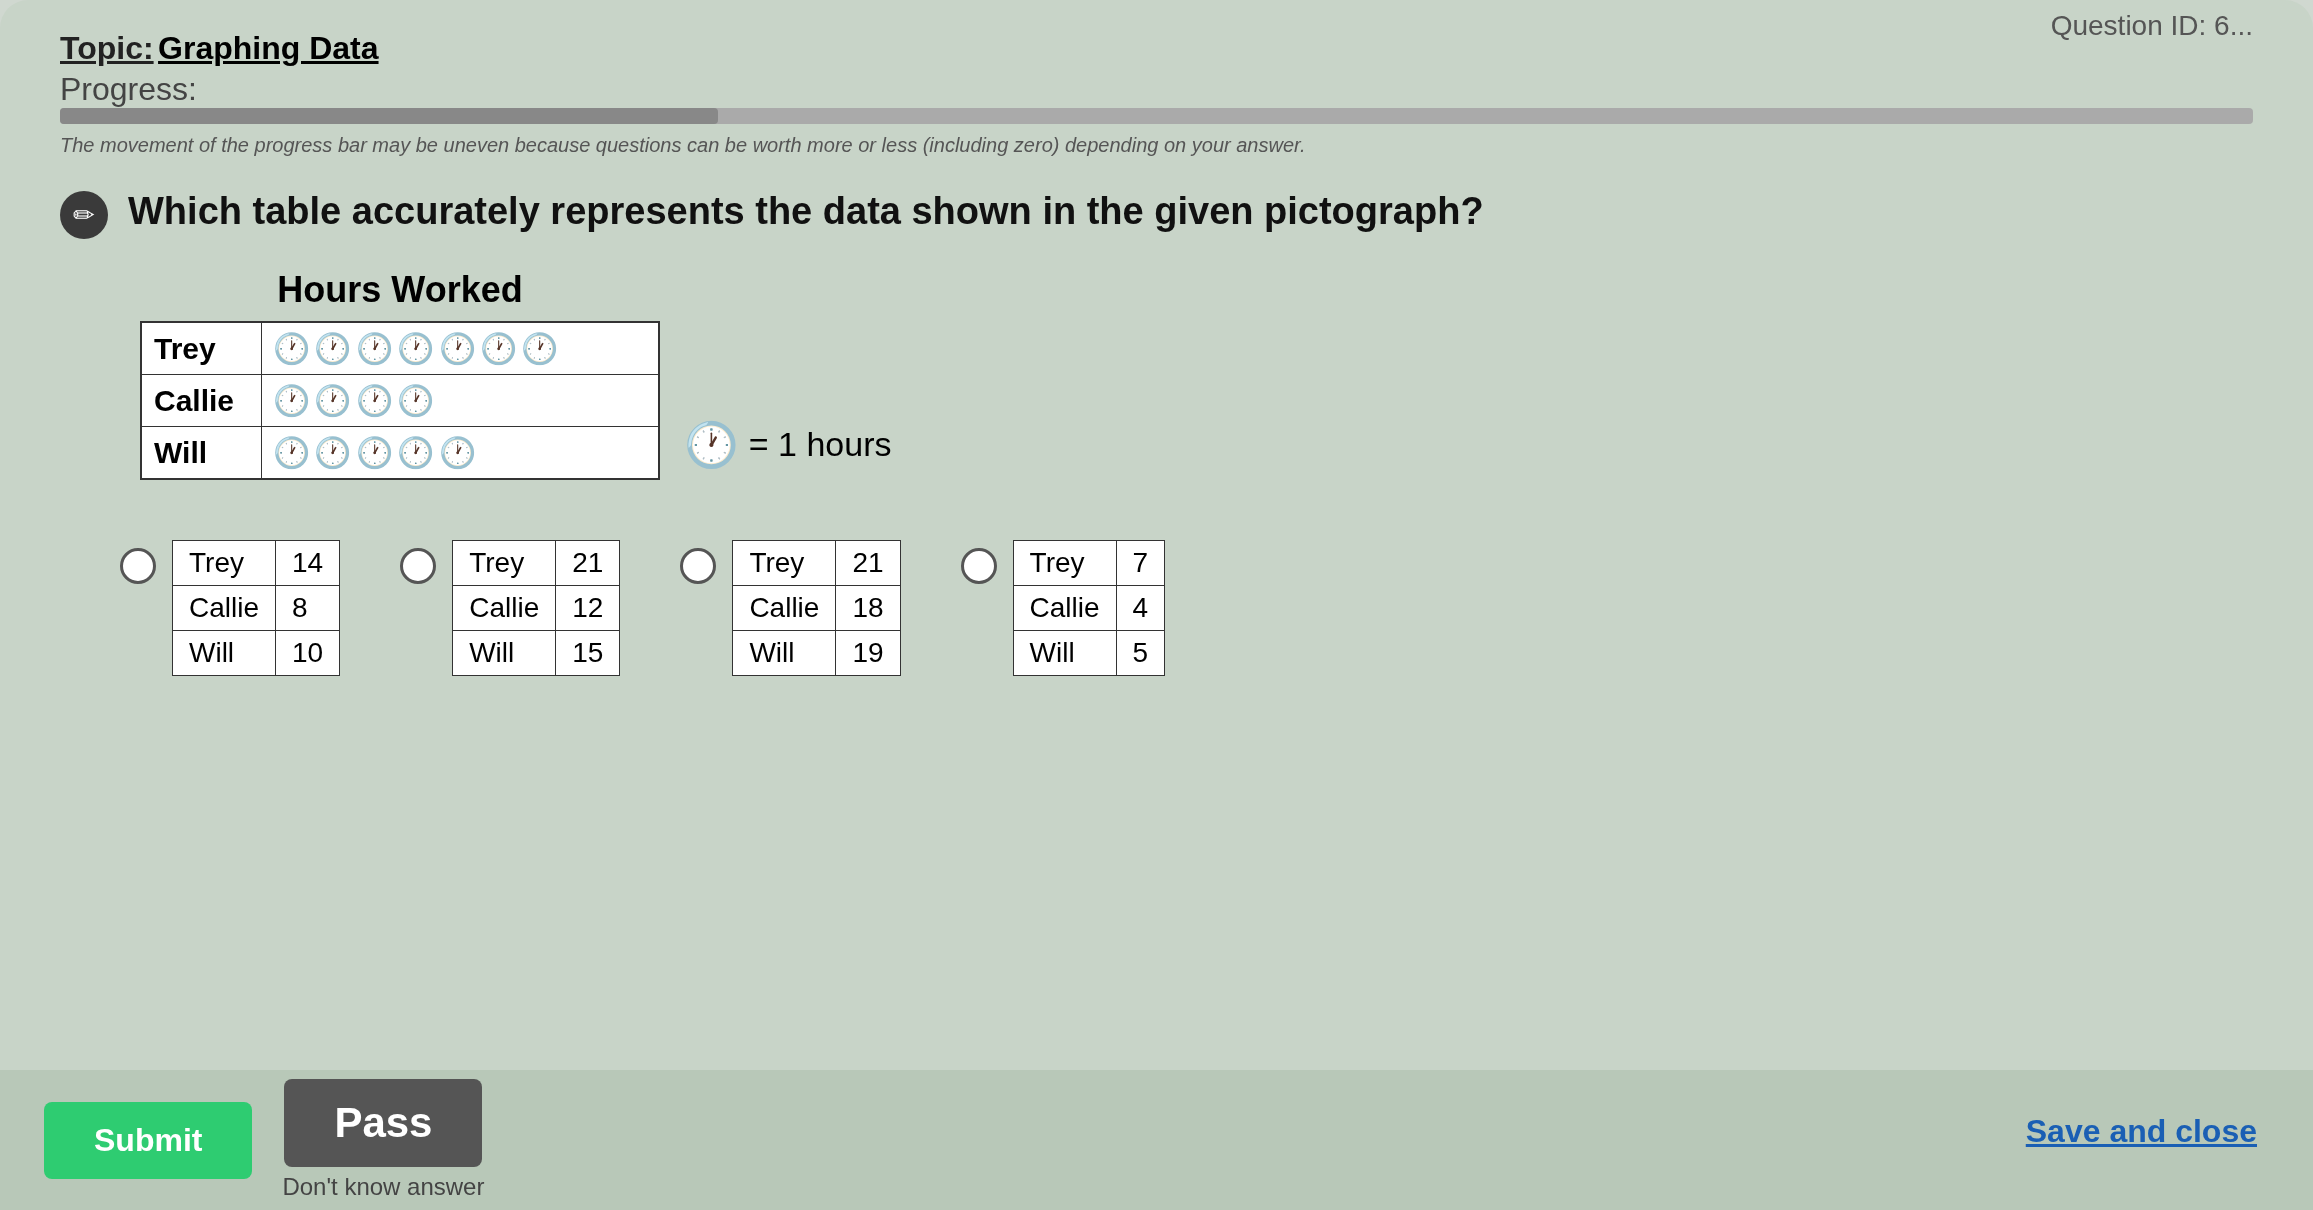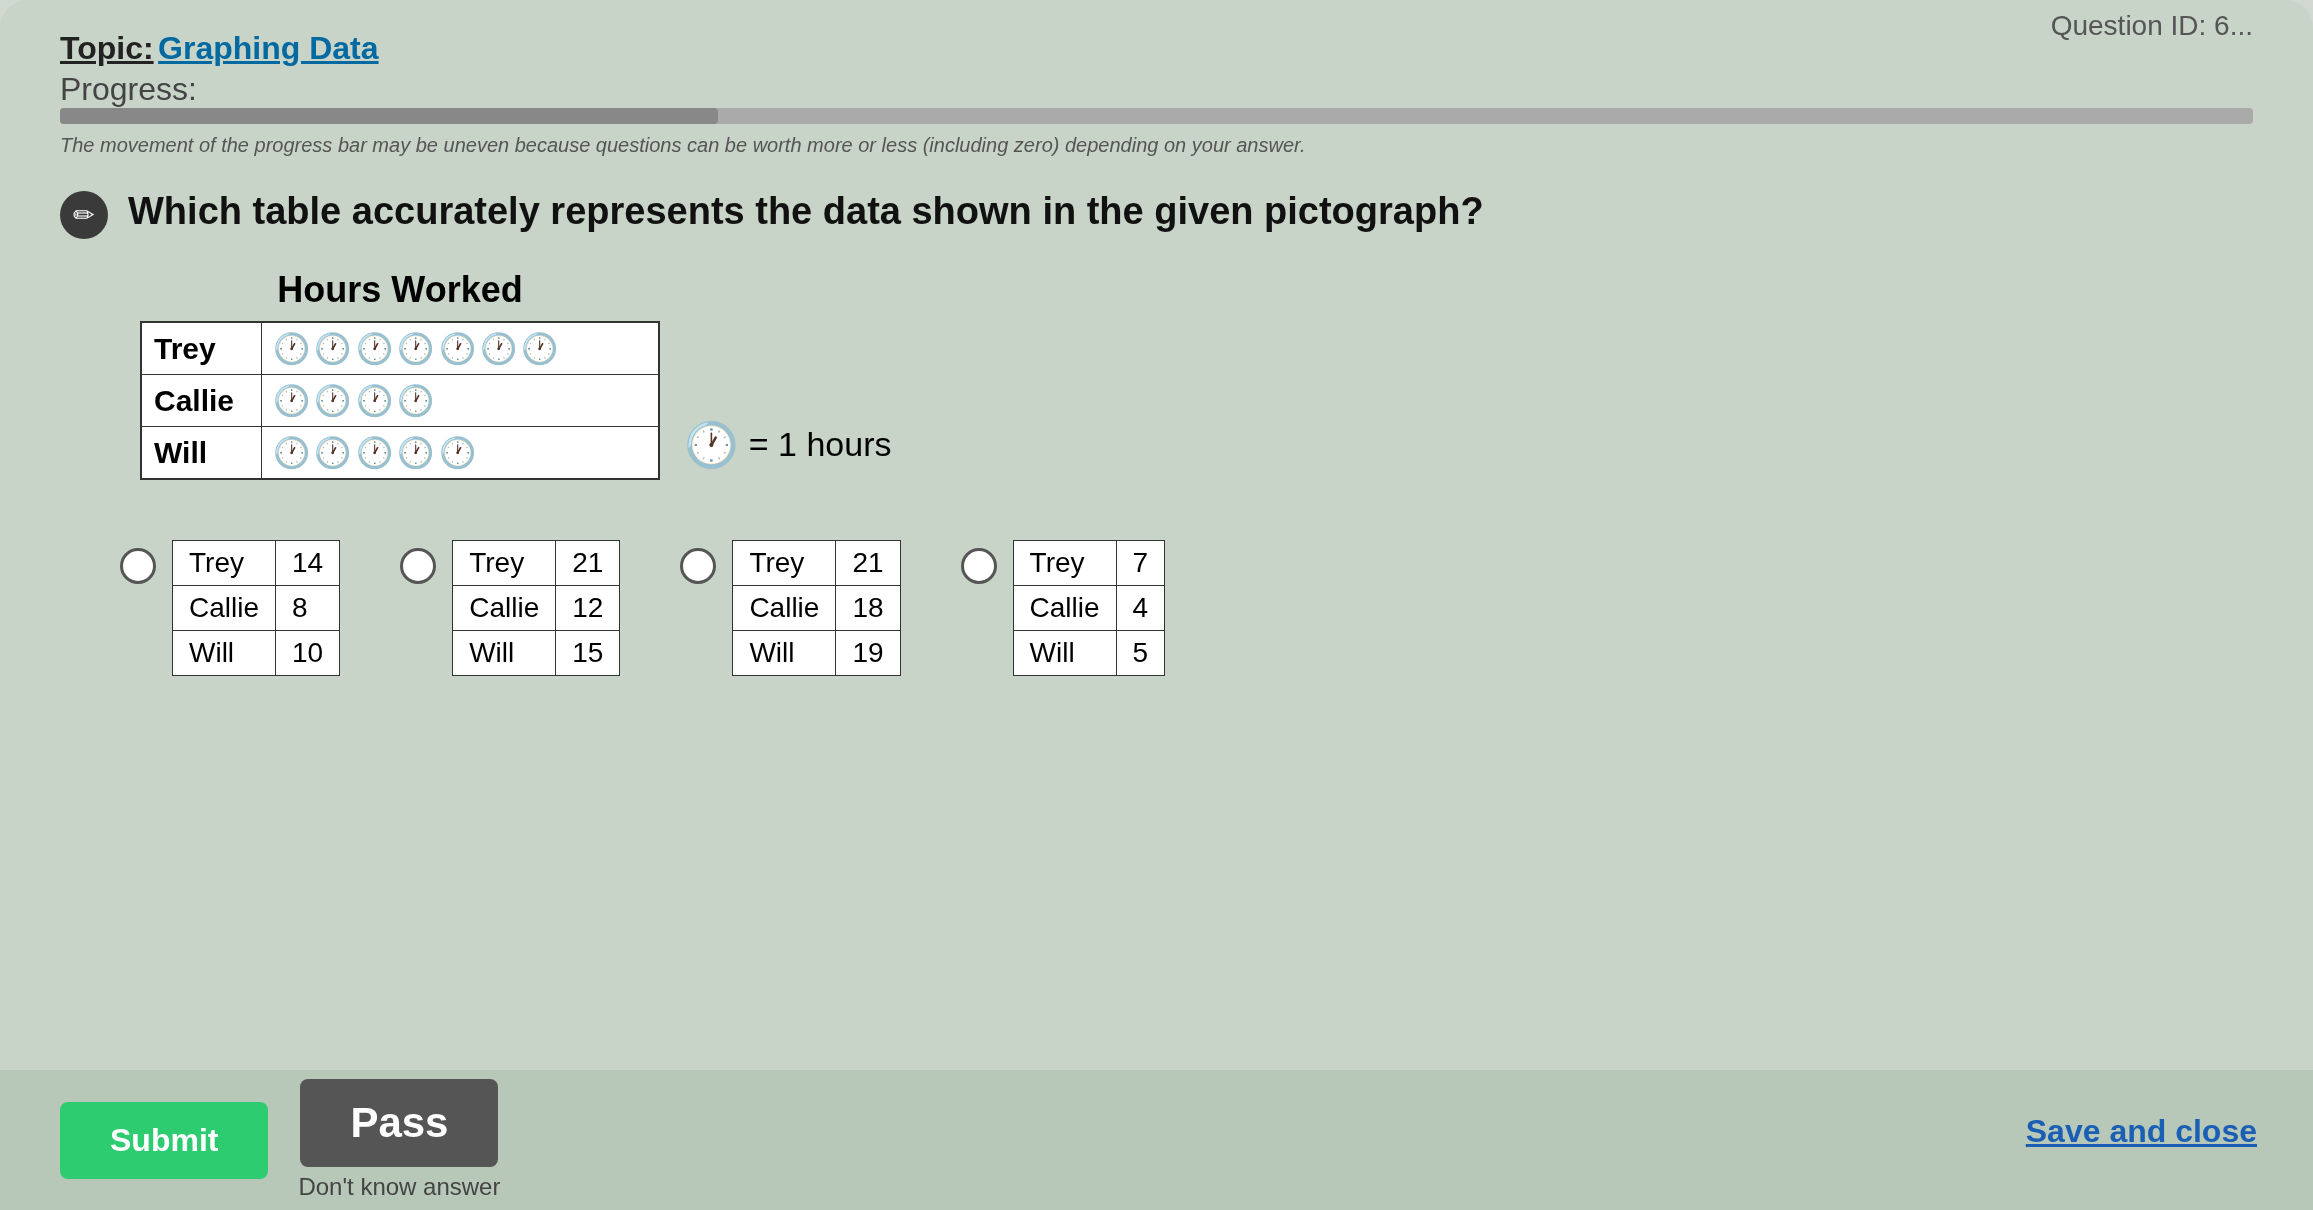--- a/index.html
+++ b/index.html
@@ -140,21 +140,21 @@
     }
     .bottom-bar {
       position: absolute;
       bottom: 0;
       left: 0;
       width: 100%;
       height: 140px;
       background: #b8c8b8;
       display: flex;
       align-items: center;
-      padding: 0 60px;
+      padding: 0 44px;
       gap: 30px;
     }
     .submit-btn {
       background: #2ecc71;
       color: #fff;
       border: none;
       border-radius: 8px;
       padding: 20px 50px;
       font-size: 32px;
       font-weight: bold;
@@ -201,21 +201,21 @@
 </head>
 <body>
 
 <div class="page-wrapper">
 
   <div class="top-right">Question ID: 6...</div>
 
   <div style="margin-bottom:4px;">
     <span style="font-size:32px;font-weight:bold;color:#222;text-decoration:underline;">Topic:</span>
     <span style="font-size:32px;font-weight:bold;color:#222;"> </span>
-    <span style="font-size:32px;font-weight:bold;color:#0369a1;text-decoration:underline;">Graphing Data</span>
+    <span style="font-size:32px;font-weight:bold;color:#000000;text-decoration:underline;">Graphing Data</span>
   </div>
 
   <div style="font-size:32px;color:#444;margin-bottom:0;">Progress:</div>
   <div class="progress-bar-container">
     <div class="progress-bar-fill"></div>
   </div>
 
   <div class="disclaimer">The movement of the progress bar may be uneven because questions can be worth more or less (including zero) depending on your answer.</div>
 
   <div class="question-row">

